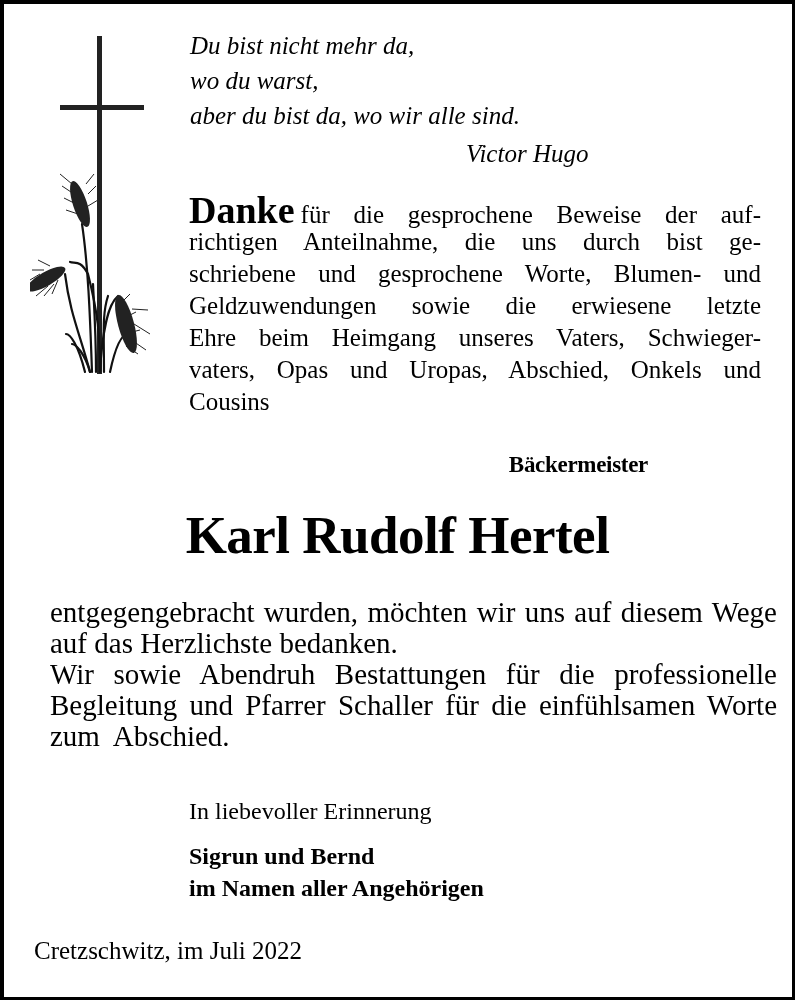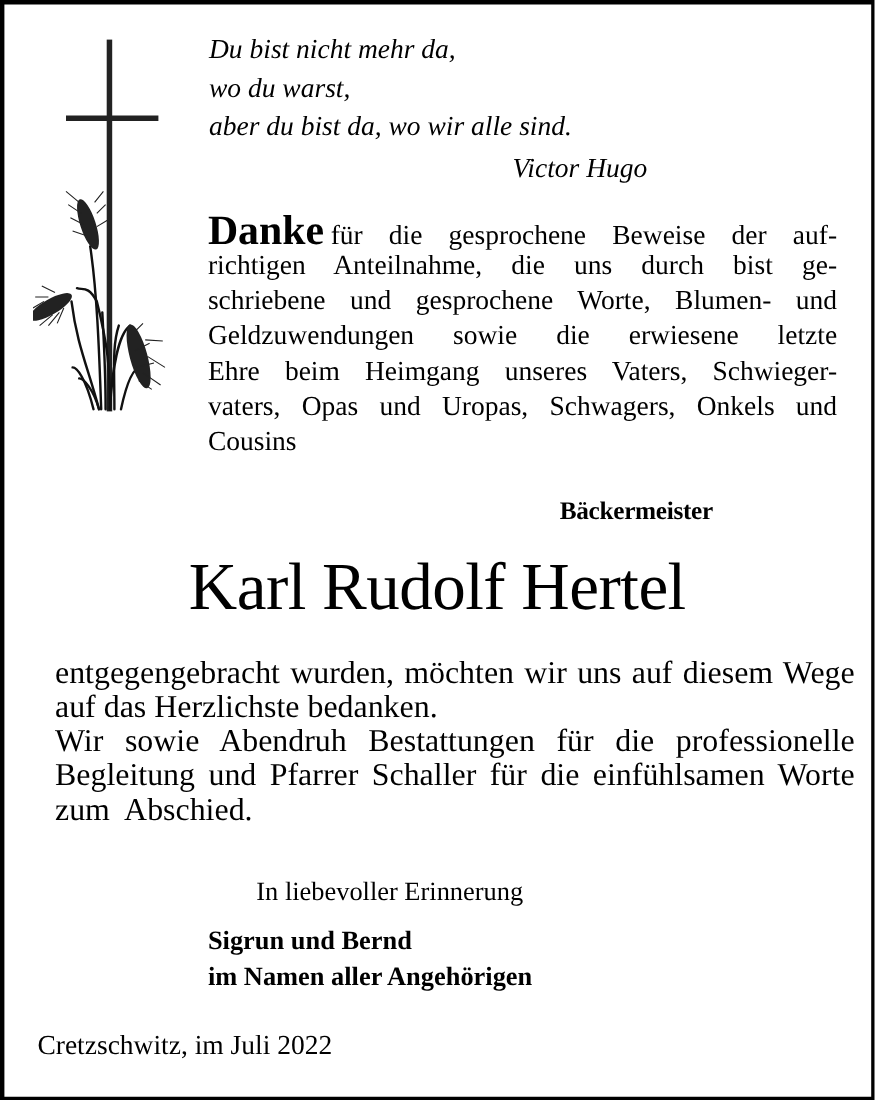--- a/index.html
+++ b/index.html
@@ -6,25 +6,25 @@
     body { width: 795px; height: 1000px; position: relative; overflow: hidden; font-family: "Liberation Serif", serif; color: #000; }
     .frame { position: absolute; left: 0; top: 0; width: 795px; height: 1000px; box-sizing: border-box; border-top: 4px solid #000; border-left: 4px solid #000; border-right: 3px solid #000; border-bottom: 3px solid #000; }
     .abs { position: absolute; }
     .quote { left: 190px; top: 28px; font-style: italic; font-size: 25px; line-height: 35px; white-space: nowrap; }
     .author { left: 466px; top: 136px; font-style: italic; font-size: 25px; line-height: 35px; white-space: nowrap; }
     .thanks { left: 189px; top: 194px; width: 572px; font-size: 25px; line-height: 32px; text-align: justify; }
     .thanks .lead { font-weight: bold; font-size: 38px; line-height: 32px; margin-right: 6px; margin-top: 36px; }
     .thanks .ln { display: block; text-align: justify; text-align-last: justify; height: 32px; }
     .thanks .ln.last { text-align-last: left; }
     .title { left: 0; width: 648px; top: 450px; text-align: right; font-weight: bold; font-size: 23px; line-height: 30px; letter-spacing: -0.3px; }
-    .name { left: 0; width: 795px; top: 495px; text-align: center; font-weight: normal; font-size: 61px; line-height: 80px; letter-spacing: -0.5px; }
+    .name { left: 0; width: 795px; top: 495px; text-align: center; font-weight: bold; font-size: 53px; line-height: 80px; letter-spacing: -0.5px; }
     .body2 { left: 50px; top: 597px; width: 727px; font-size: 29px; line-height: 31px; }
     .body2 .ln { display: block; text-align: justify; text-align-last: justify; height: 31px; }
     .body2 .ln.last { text-align-last: left; }
-    .sig-intro { left: 189px; top: 796px; font-size: 24px; line-height: 30px; margin-left: 44px; }
+    .sig-intro { left: 189px; top: 796px; font-size: 24px; line-height: 30px; }
     .sig-names { left: 189px; top: 840px; font-size: 24px; line-height: 32px; font-weight: bold; }
     .place { left: 34px; top: 935px; font-size: 25px; line-height: 32px; white-space: nowrap; }
     .place b { font-weight: normal; }
     .emblem { left: 30px; top: 34px; width: 130px; height: 345px; }
   </style>
 </head>
 <body>
 
 <div class="frame"></div>
 
@@ -65,21 +65,21 @@
   <div>aber du bist da, wo wir alle sind.</div>
 </div>
 <div class="abs author">Victor Hugo</div>
 
 <div class="abs thanks">
   <span class="ln"><span class="lead">Danke</span><span>für die gesprochene Beweise der auf-</span></span>
   <span class="ln">richtigen Anteilnahme, die uns durch bist ge-</span>
   <span class="ln">schriebene und gesprochene Worte, Blumen- und</span>
   <span class="ln">Geldzuwendungen sowie die erwiesene letzte</span>
   <span class="ln">Ehre beim Heimgang unseres Vaters, Schwieger-</span>
-  <span class="ln">vaters, Opas und Uropas, Schwagers, Onkels und</span>
+  <span class="ln">vaters, Opas und Uropas, Abschied, Onkels und</span>
   <span class="ln last">Cousins</span>
 </div>
 
 <div class="abs title">Bäckermeister</div>
 <div class="abs name">Karl Rudolf Hertel</div>
 
 <div class="abs body2">
   <span class="ln">entgegengebracht wurden, möchten wir uns auf diesem Wege</span>
   <span class="ln last">auf das Herzlichste bedanken.</span>
   <span class="ln">Wir sowie Abendruh Bestattungen für die professionelle</span>

